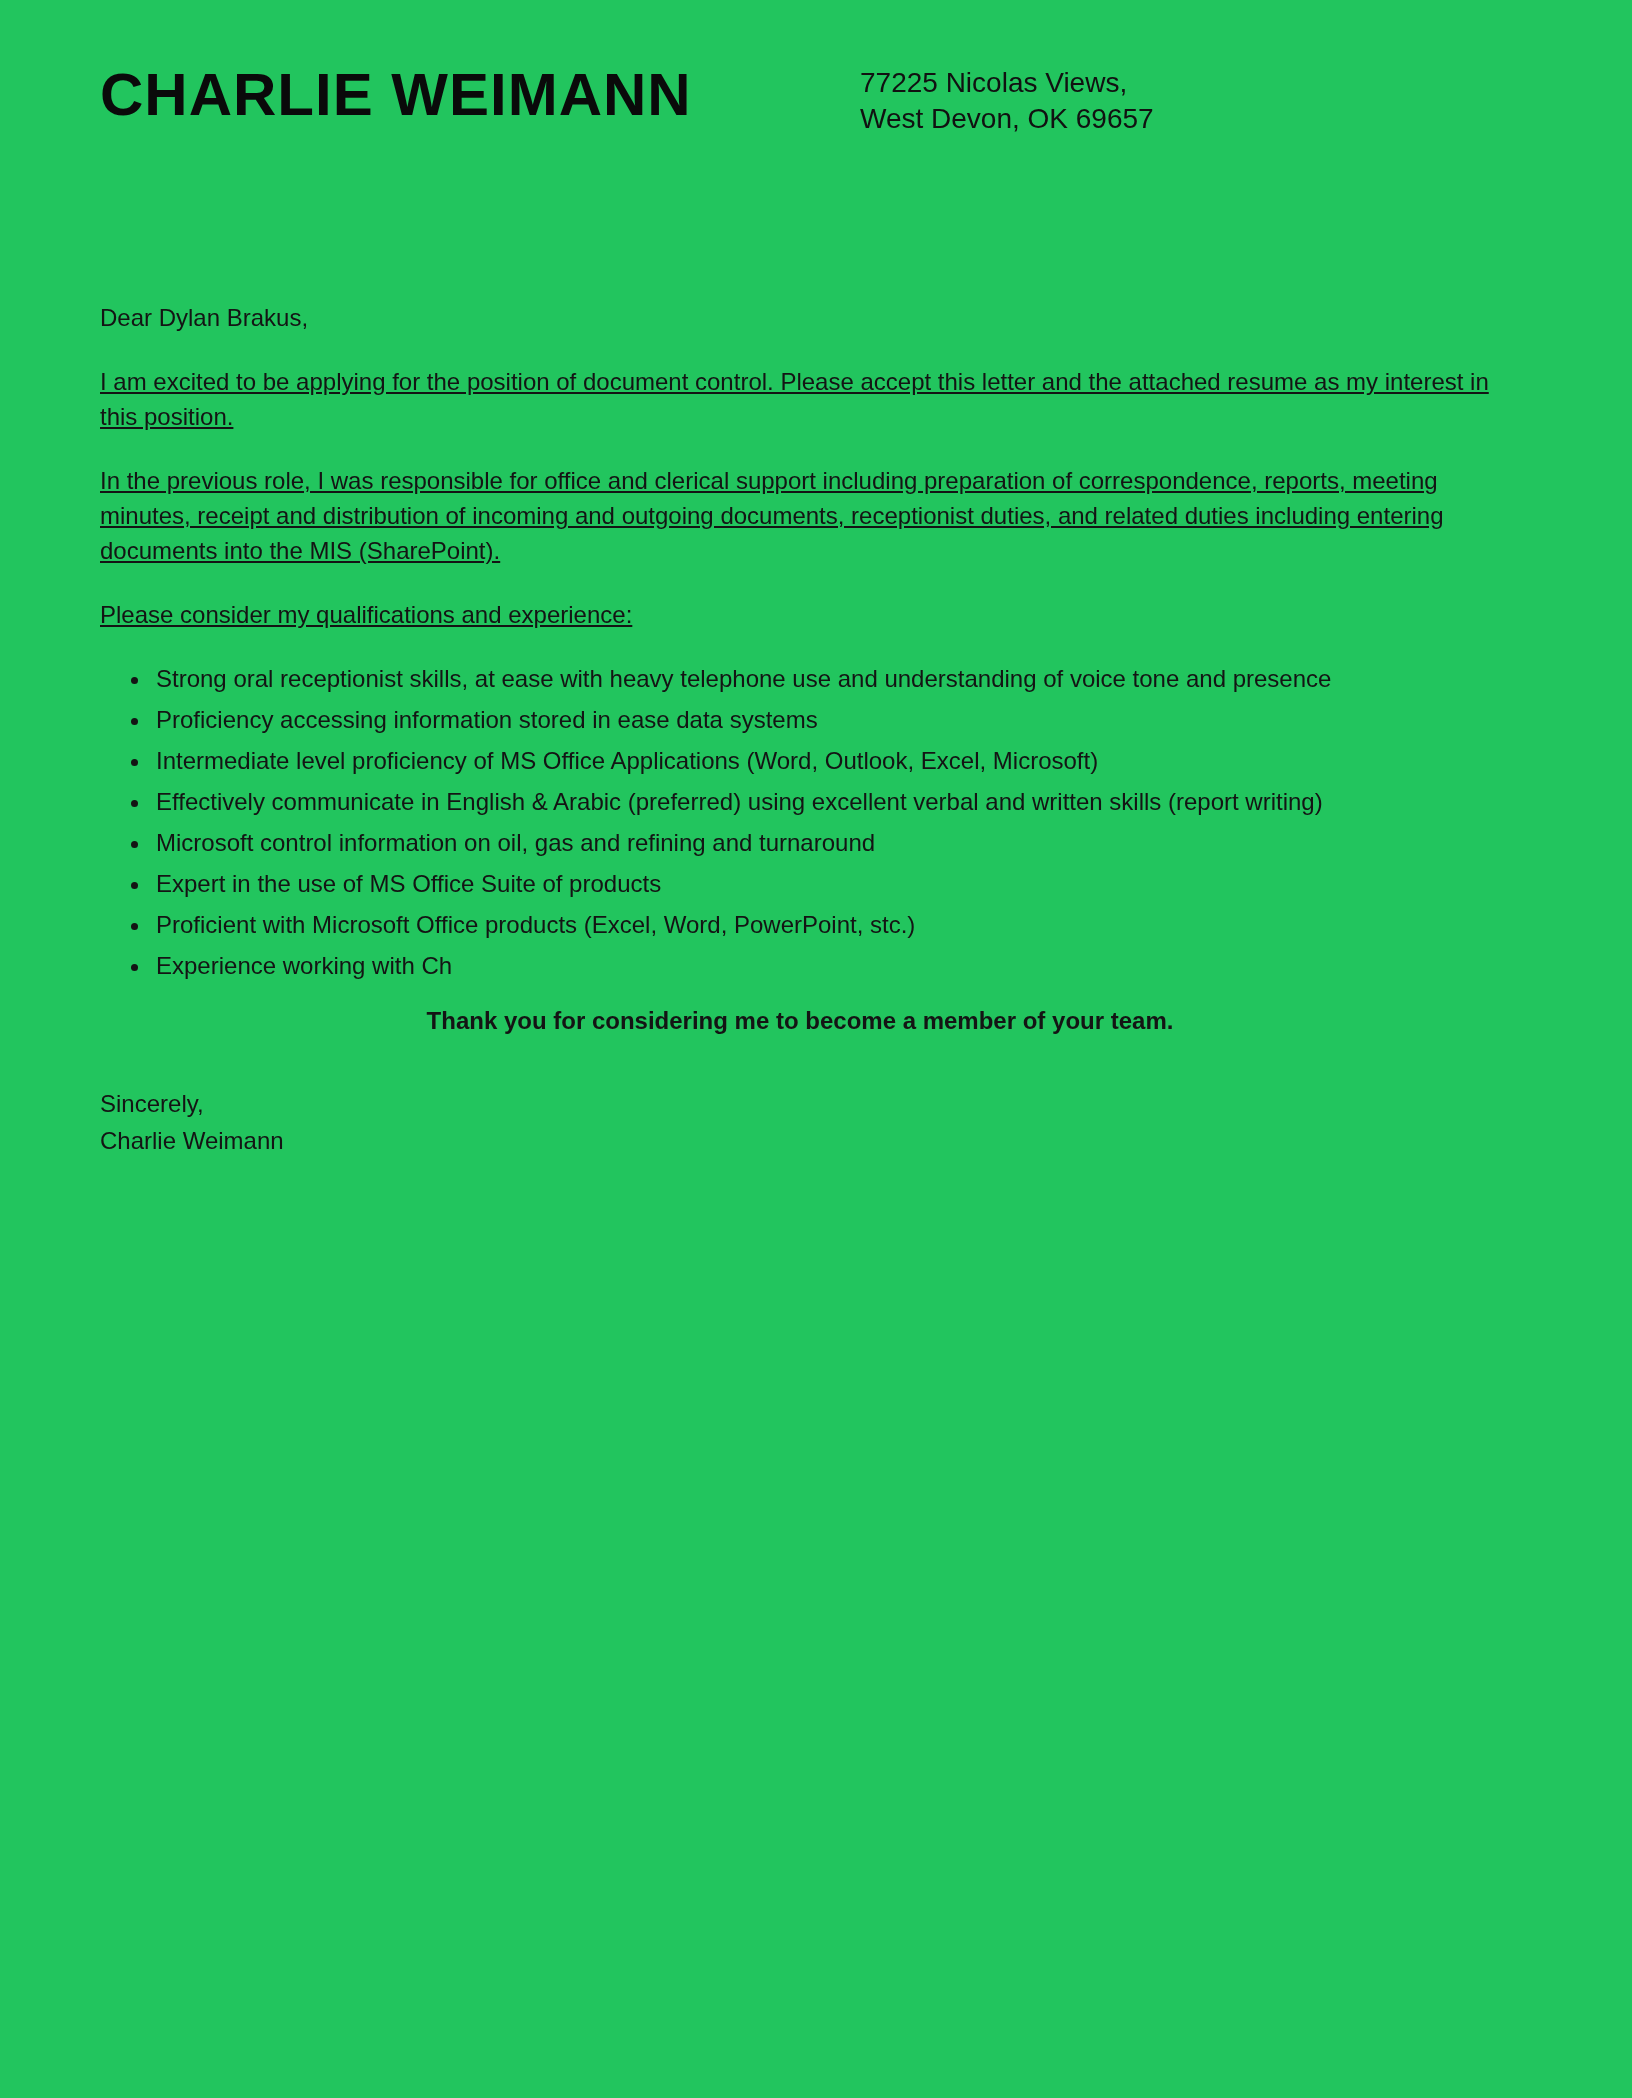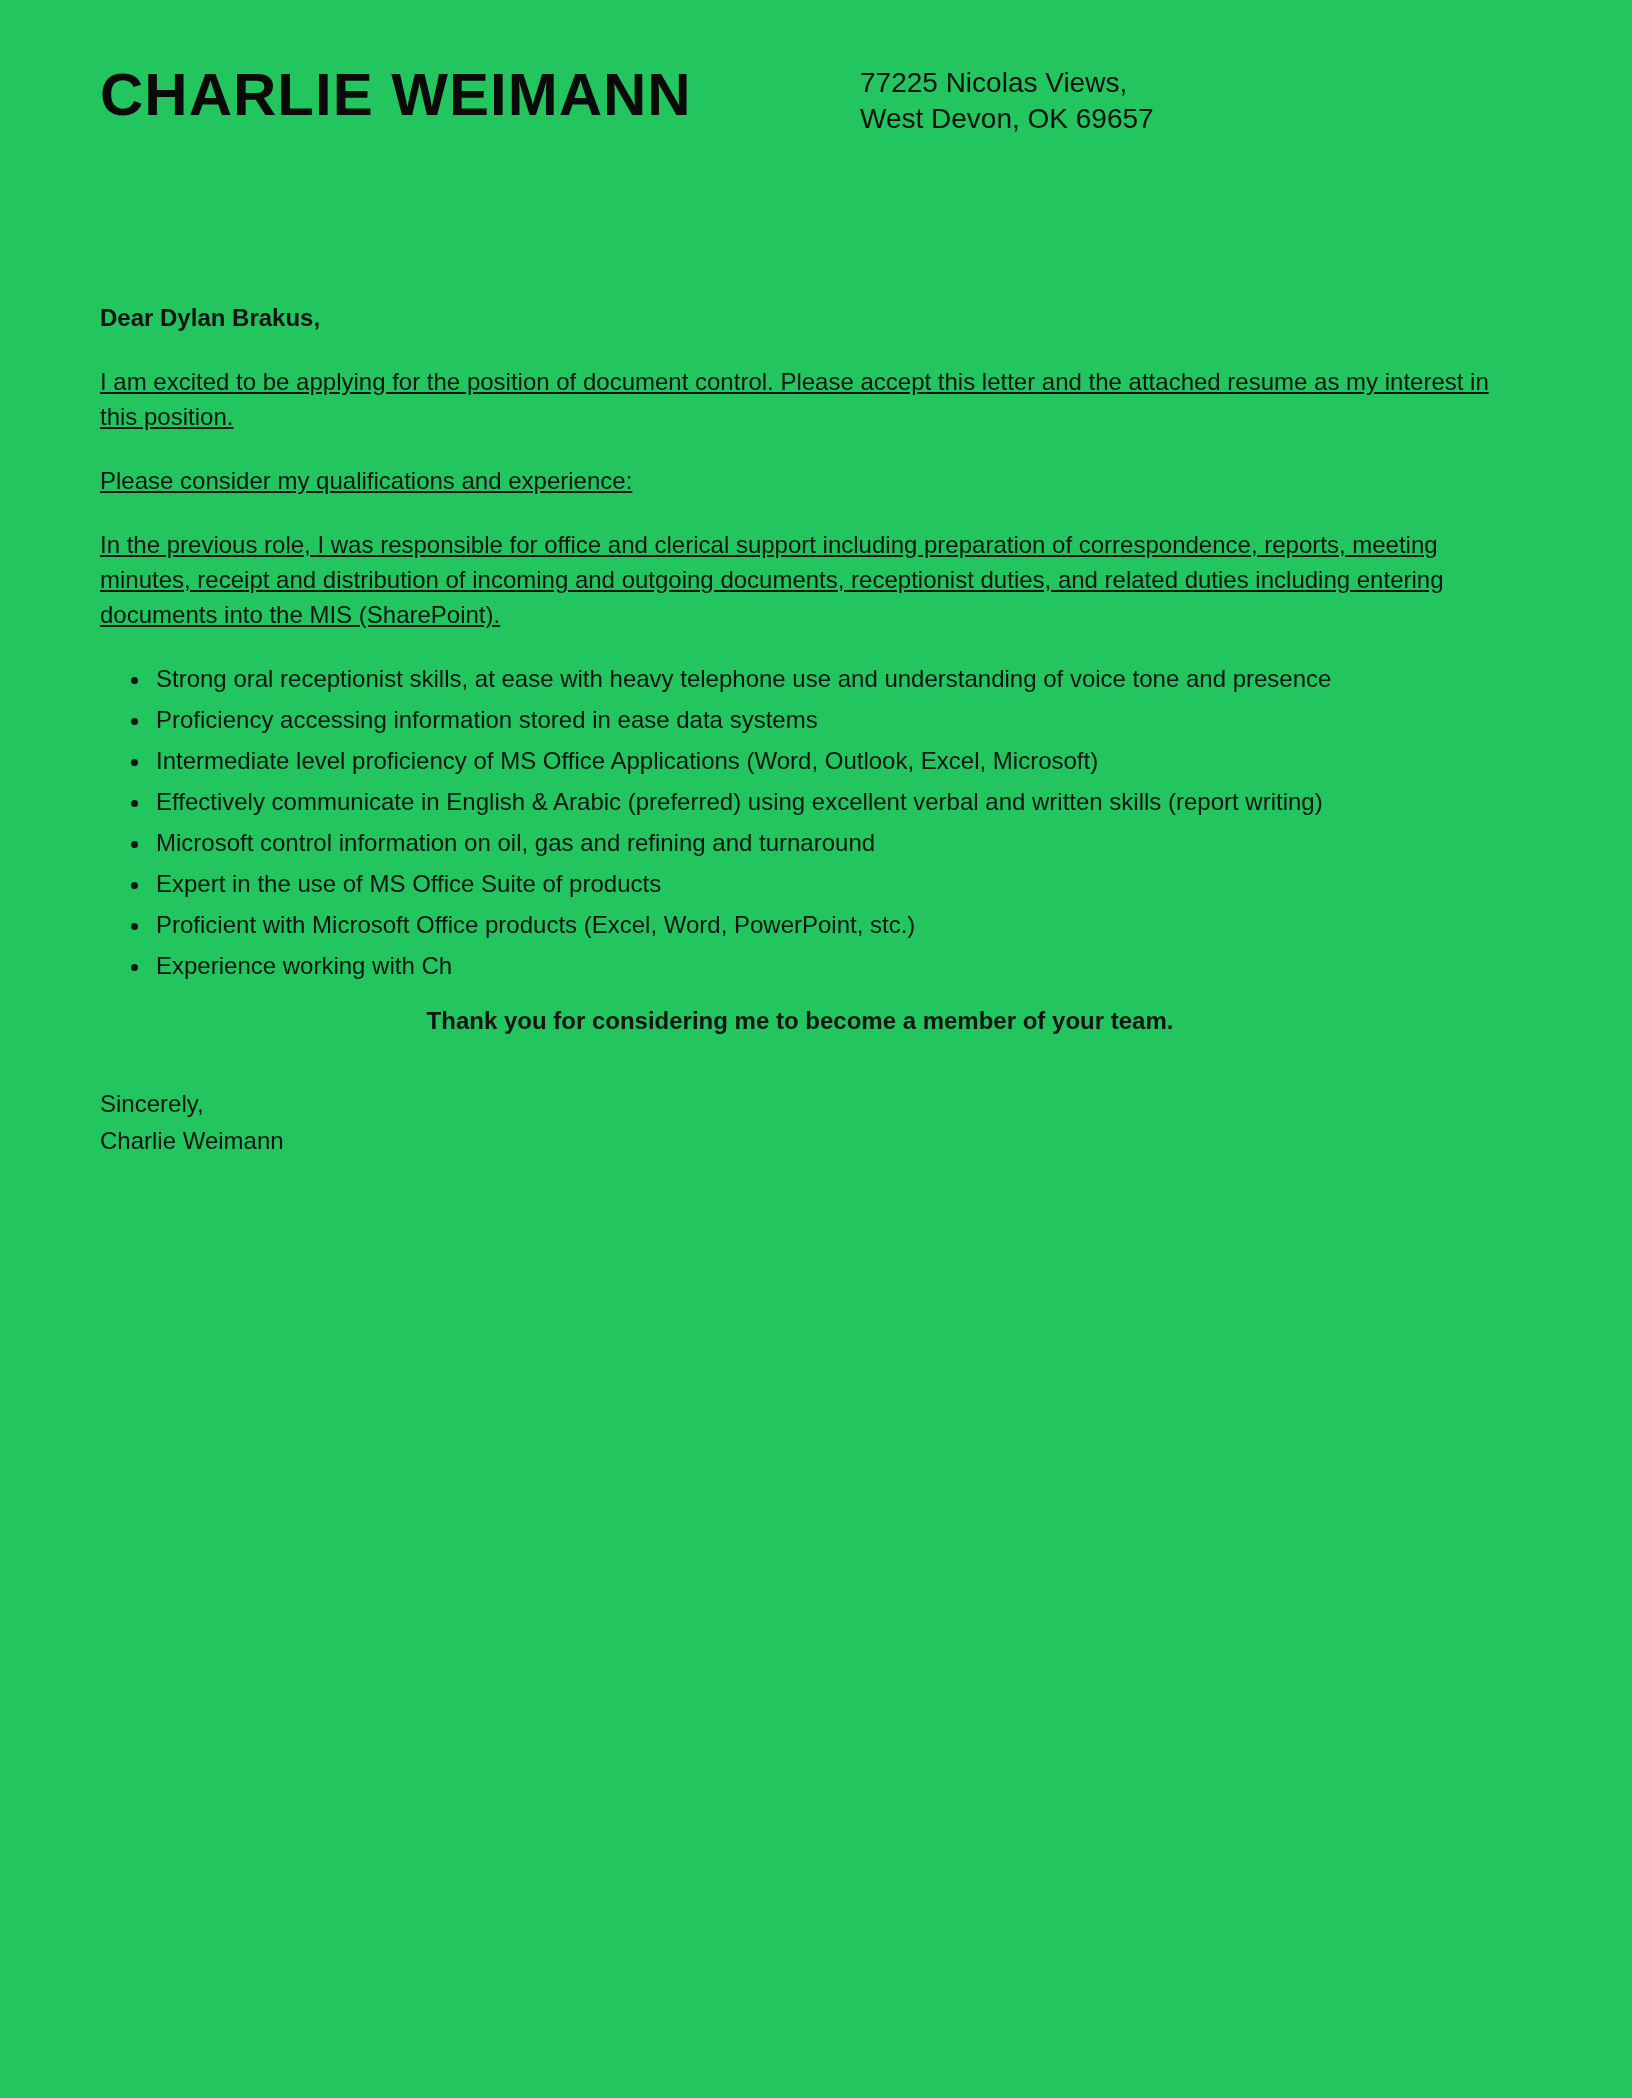--- a/index.html
+++ b/index.html
@@ -34,21 +34,21 @@
     font-size: 28px;
     line-height: 36px;
     color: #111111;
   }
   .body-text {
     font-size: 24px;
     line-height: 35px;
     color: #141414;
   }
   .salutation {
-    font-weight: 700;
+    font-weight: 400;
     margin-top: 85px;
   }
   .para { margin-top: 29px; max-width: 1400px; text-decoration: underline; }
   .bullets {
     margin-top: 29px;
     padding-left: 52px;
     max-width: 1360px;
   }
   .bullets li {
     margin-bottom: 6px;
@@ -72,23 +72,23 @@
     <div class="address">
       <div>77225 Nicolas Views,</div>
       <div>West Devon, OK 69657</div>
     </div>
   </div>
 
   <div class="body-text salutation">Dear Dylan Brakus,</div>
 
   <p class="body-text para">I am excited to be applying for the position of document control. Please accept this letter and the attached resume as my interest in this position.</p>
 
+  <p class="body-text para">In the previous role, I was responsible for office and clerical support including preparation of correspondence, reports, meeting minutes, receipt and distribution of incoming and outgoing documents, receptionist duties, and related duties including entering documents into the MIS (SharePoint).</p>
+
   <p class="body-text para">Please consider my qualifications and experience:</p>
-
-  <p class="body-text para">In the previous role, I was responsible for office and clerical support including preparation of correspondence, reports, meeting minutes, receipt and distribution of incoming and outgoing documents, receptionist duties, and related duties including entering documents into the MIS (SharePoint).</p>
 
   <ul class="body-text bullets">
     <li>Strong oral receptionist skills, at ease with heavy telephone use and understanding of voice tone and presence</li>
     <li>Proficiency accessing information stored in ease data systems</li>
     <li>Intermediate level proficiency of MS Office Applications (Word, Outlook, Excel, Microsoft)</li>
     <li>Effectively communicate in English &amp; Arabic (preferred) using excellent verbal and written skills (report writing)</li>
     <li>Microsoft control information on oil, gas and refining and turnaround</li>
     <li>Expert in the use of MS Office Suite of products</li>
     <li>Proficient with Microsoft Office products (Excel, Word, PowerPoint, stc.)</li>
     <li>Experience working with Ch</li>

